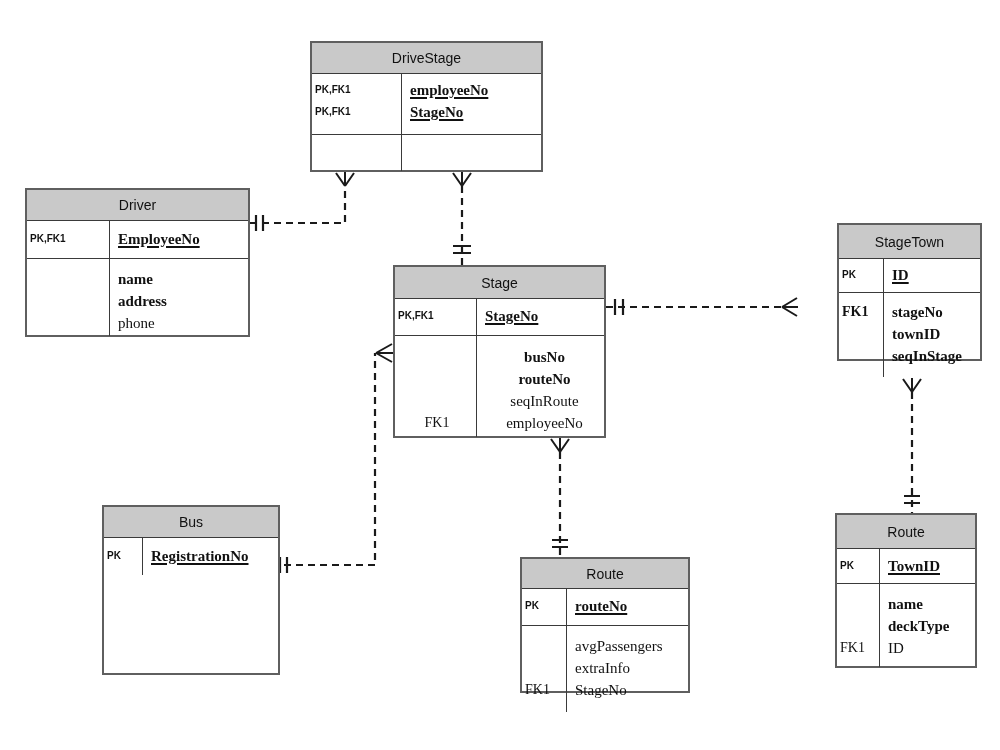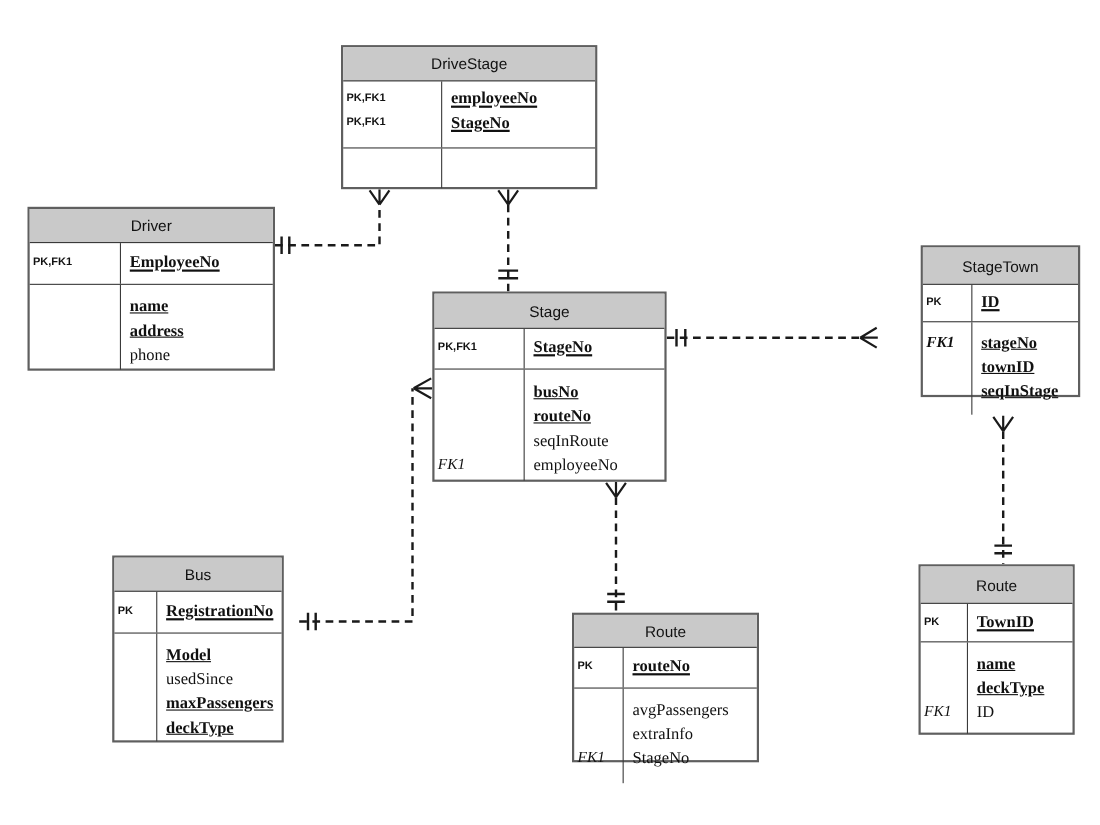--- a/index.html
+++ b/index.html
@@ -8,24 +8,24 @@
   svg.wires{position:absolute;left:0;top:0;width:1000px;height:750px;}
 
   .entity{position:absolute;background:#fff;border:2px solid #5f5f5f;box-sizing:border-box;}
   .ent-header{background:#c9c9c9;border-bottom:1px solid #3a3a3a;display:flex;align-items:center;
               justify-content:center;font-size:14px;color:#111;text-align:right;}
   .section{display:flex;box-sizing:border-box;}
   .section + .section{border-top:1px solid #3a3a3a;}
   .keycol{box-sizing:border-box;border-right:1px solid #3a3a3a;padding:0 0 0 3px;flex:0 0 auto;}
   .attrcol{box-sizing:border-box;padding:0 0 0 8px;flex:1 1 auto;}
   .key-line{font-weight:bold;font-size:10px;line-height:22px;white-space:nowrap;color:#111;}
-  .key-line.serif{font-family:"Liberation Serif",serif;font-size:14px;font-style:italic;}
+  .key-line.serif{font-family:"Liberation Serif",serif;font-size:14px;}
   .key-line.normal{font-weight:normal;}
   .attr-line{font-family:"Liberation Serif",serif;font-size:15px;line-height:22px;white-space:nowrap;color:#111;}
-  .attr-line.bold{font-weight:bold;text-decoration:underline;}
+  .attr-line.bold{font-weight:bold;}
   .attr-line.underline{text-decoration:underline;text-decoration-thickness:1.5px;text-underline-offset:2px;}
 
   
   .ent-drivestage{left:310px;top:41px;width:233px;height:131px;}
   .ent-drivestage .ent-header{height:30px;}
   .ent-drivestage .keycol{width:90px;}
   .ent-drivestage .sec0{height:60px;padding-top:0;}
   .ent-drivestage .sec0 .keycol,.ent-drivestage .sec0 .attrcol{padding-top:5px;}
   .ent-drivestage .sec1{height:37px;}
 
@@ -44,23 +44,23 @@
   .ent-stagetown .sec0 .keycol,.ent-stagetown .sec0 .attrcol{padding-top:5px;}
   .ent-stagetown .sec1{height:85px;}
   .ent-stagetown .sec1 .keycol,.ent-stagetown .sec1 .attrcol{padding-top:8px;}
 
   .ent-stage{left:393px;top:265px;width:213px;height:173px;}
   .ent-stage .ent-header{height:31px;}
   .ent-stage .keycol{width:82px;}
   .ent-stage .sec0{height:36px;}
   .ent-stage .sec0 .keycol,.ent-stage .sec0 .attrcol{padding-top:6px;}
   .ent-stage .sec1{height:102px;}
-  .ent-stage .sec1 .keycol,.ent-stage .sec1 .attrcol{padding-top:10px;}
-
-  .ent-bus{left:102px;top:505px;width:156px;height:170px;}
+  .ent-stage .sec1 .keycol,.ent-stage .sec1 .attrcol{padding-top:10px;text-align:center;}
+
+  .ent-bus{left:102px;top:505px;width:178px;height:170px;}
   .ent-bus .ent-header{height:30px;}
   .ent-bus .keycol{width:39px;}
   .ent-bus .sec0{height:37px;}
   .ent-bus .sec0 .keycol,.ent-bus .sec0 .attrcol{padding-top:7px;}
   .ent-bus .sec1{height:99px;}
   .ent-bus .sec1 .keycol,.ent-bus .sec1 .attrcol{padding-top:9px;}
 
   .ent-route{left:520px;top:557px;width:170px;height:136px;}
   .ent-route .ent-header{height:29px;}
   .ent-route .keycol{width:45px;}
@@ -229,34 +229,20 @@
     <div class="ent-header">Bus</div>
     <div class="ent-sections">
         <div class="section sec0">
           <div class="keycol">
             <div class="key-line">PK</div>
           </div>
           <div class="attrcol">
             <div class="attr-line bold underline">RegistrationNo</div>
           </div>
         </div>
-        <div class="section sec1">
-          <div class="keycol">
-            <div class="key-line">&nbsp;</div>
-            <div class="key-line">&nbsp;</div>
-            <div class="key-line">&nbsp;</div>
-            <div class="key-line">&nbsp;</div>
-          </div>
-          <div class="attrcol">
-            <div class="attr-line bold">Model</div>
-            <div class="attr-line">usedSince</div>
-            <div class="attr-line bold">maxPassengers</div>
-            <div class="attr-line bold">deckType</div>
-          </div>
-        </div>
       </div>
   </div>
 
   <div class="entity ent-route">
     <div class="ent-header">Route</div>
     <div class="ent-sections">
         <div class="section sec0">
           <div class="keycol">
             <div class="key-line">PK</div>
           </div>

